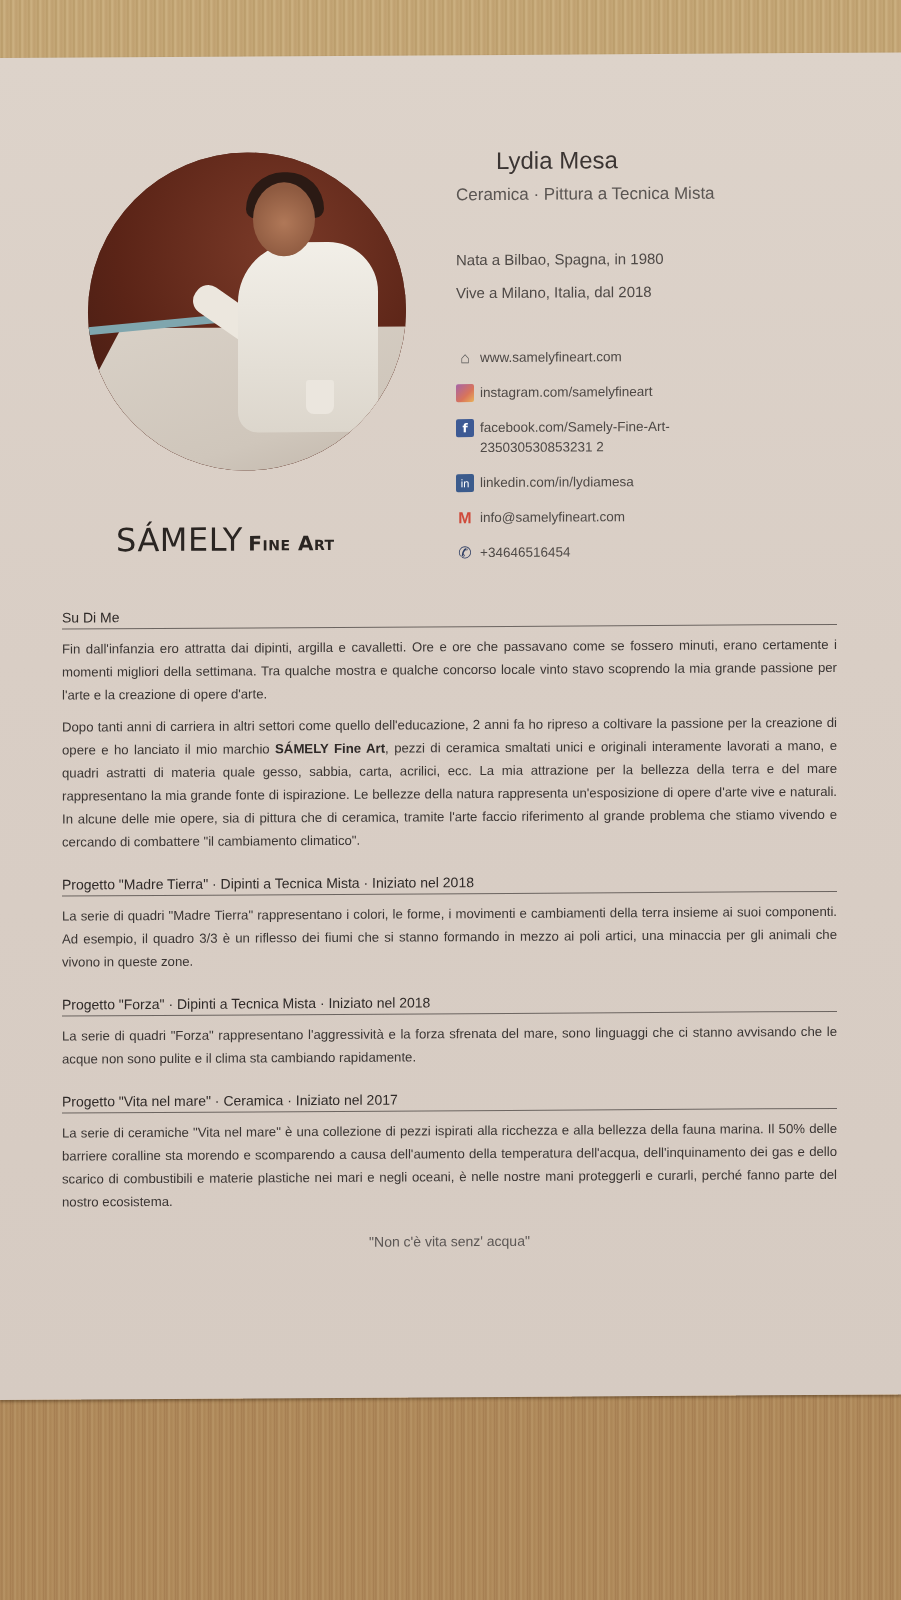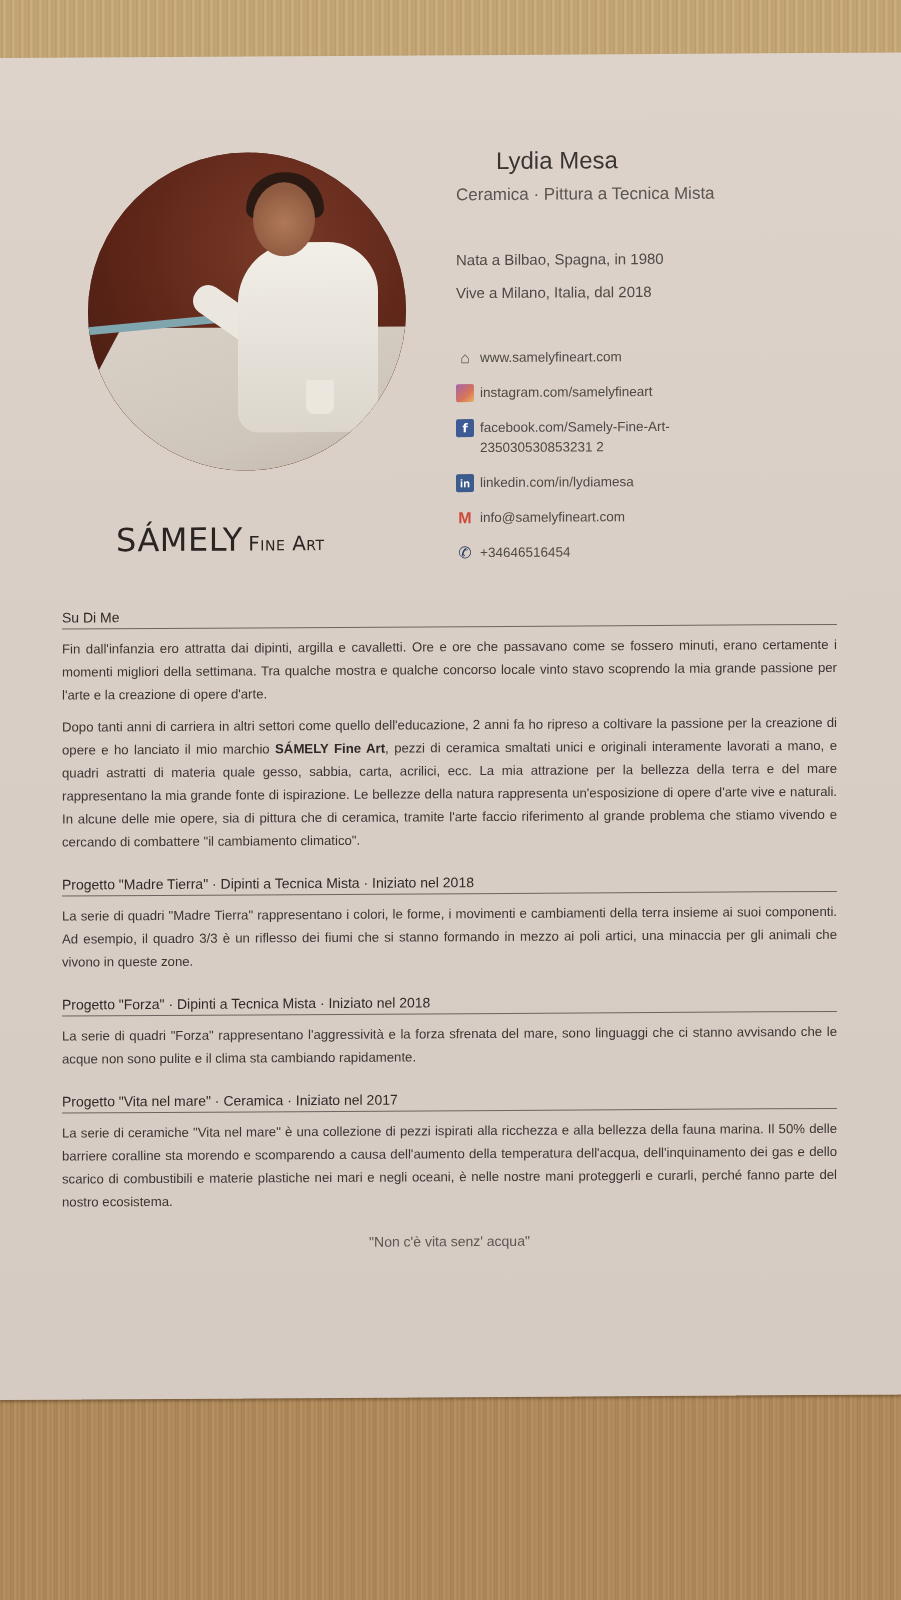--- a/index.html
+++ b/index.html
@@ -36,32 +36,32 @@
     .portrait .arm { position:absolute; left:100px; top:150px; width:90px; height:30px; background:#ece7de; transform: rotate(35deg); border-radius: 14px; }
     .portrait .head { position:absolute; left:165px; top:30px; width:62px; height:74px; background: radial-gradient(circle at 50% 55%, #b07858 0%, #8e5a40 70%); border-radius: 50%; }
     .portrait .hair { position:absolute; left:158px; top:20px; width:78px; height:46px; background:#2b1a14; border-radius: 40px 40px 10px 10px; }
     .portrait .cup { position:absolute; left:218px; top:228px; width:28px; height:34px; background:#ebe6de; border-radius: 3px 3px 8px 8px; }
     .brand {
       position: absolute; left: 116px; top: 464px;
       font-family: "DejaVu Sans", sans-serif; color: #2a2522;
       letter-spacing: 0.5px;
     }
     .brand .big { font-size: 32px; }
-    .brand .small { font-size: 20px; font-variant: small-caps; }
+    .brand .small { font-size: 20px; font-variant: small-caps; font-weight: bold; }
     .name { position:absolute; left:456px; top:92px; font-size: 24px; color:#3b3533;margin-left:40px; }
     .subtitle { position:absolute; left:456px; top:130px; font-size: 17px; color:#5a5552; }
     .born { position:absolute; left:456px; top:196px; font-size: 15px; color:#4e4946; }
     .lives { position:absolute; left:456px; top:229px; font-size: 15px; color:#4e4946; }
     .contacts { position:absolute; left:456px; top:293px; width: 300px; }
     .contact { display:flex; align-items:flex-start; font-size: 13.5px; color:#4e4946; margin-bottom: 15px; line-height: 20px; }
     .contact .ic { width: 18px; height: 18px; margin-right: 6px; flex: 0 0 18px; display:inline-flex; align-items:center; justify-content:center; font-size: 12px; border-radius: 2px; margin-top: 1px; }
     .ic-home { color:#555; font-size: 16px !important; }
     .ic-ig { background: linear-gradient(135deg,#a564a8,#d9745a 60%,#e9b25a); }
     .ic-fb { background:#3d5a94; color:#fff; font-weight:bold; font-family:"DejaVu Sans",sans-serif; }
-    .ic-li { background:#3b5b8c; color:#fff; font-weight:bold; font-size: 11px !important; }
+    .ic-li { background:#3b5b8c; color:#fff; font-weight:normal; font-size: 11px !important; }
     .ic-mail { color:#cf4a3a; font-weight:bold; font-size: 16px !important; }
     .ic-phone { color:#2f3e63; font-size: 16px !important; }
     .contact .wrap { width: 270px; }
     .sections { position:absolute; left:62px; top:552px; width: 775px; }
     .sec-title { font-size: 14px; color:#2f2a28; padding-bottom: 3px; border-bottom: 1.5px solid #6b6460; margin-bottom: 8px; }
     .para { font-size: 13.2px; color:#3a3533; line-height: 23px; text-align: justify; margin: 0 0 9px 0; }
     .para b { font-weight: bold; color:#2d2826; }
     .gap { height: 14px; }
     .quote { text-align:center; font-size: 14px; color:#5b5654; margin-top: 22px; }
   </style>

